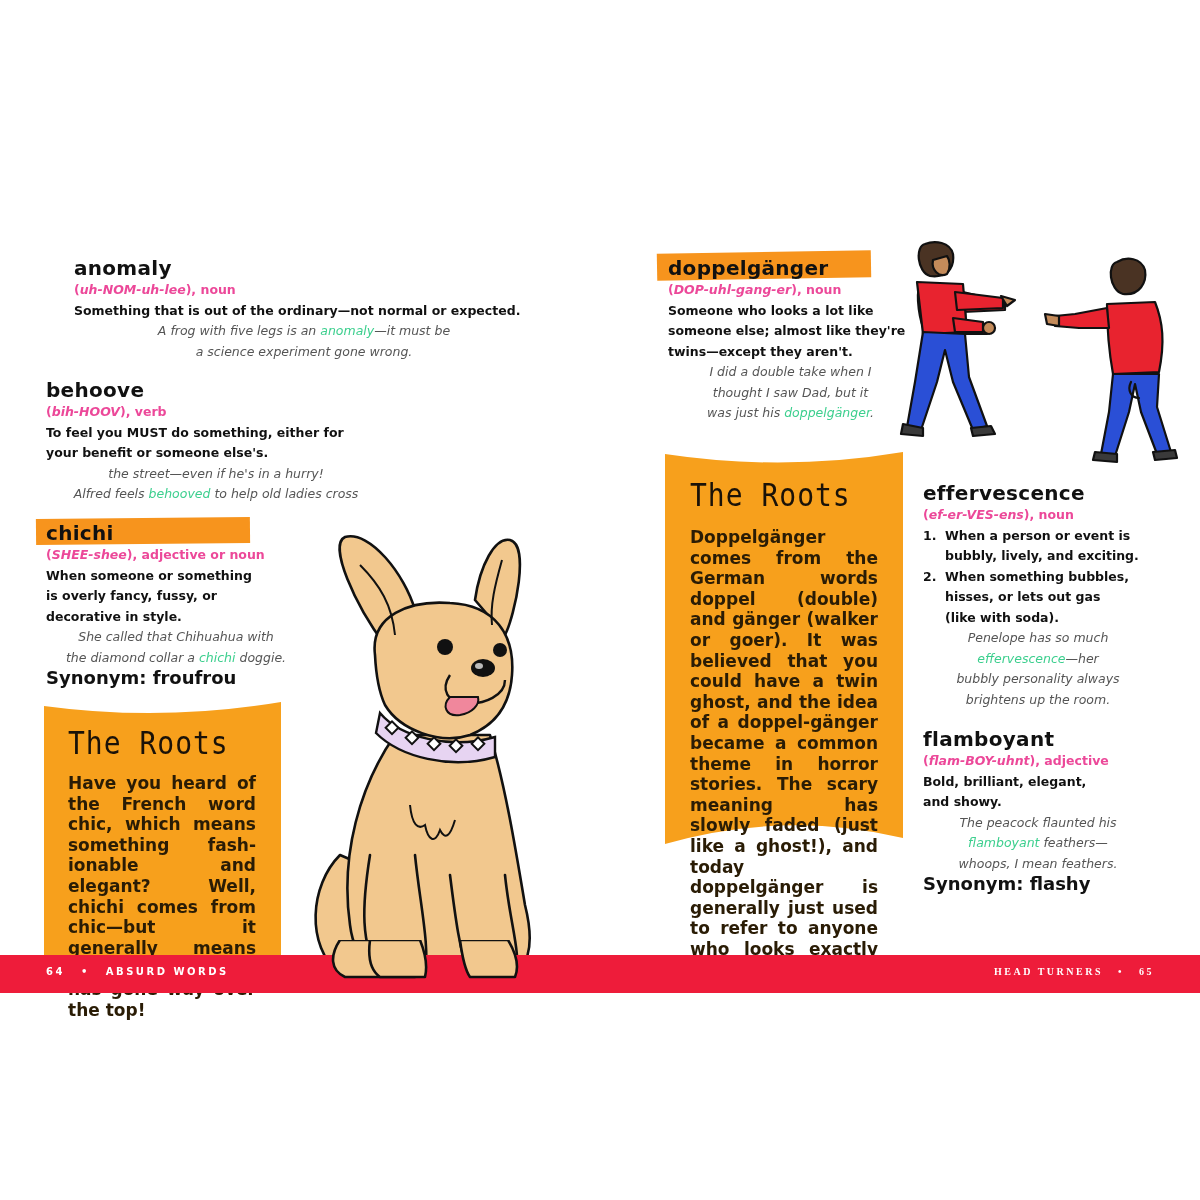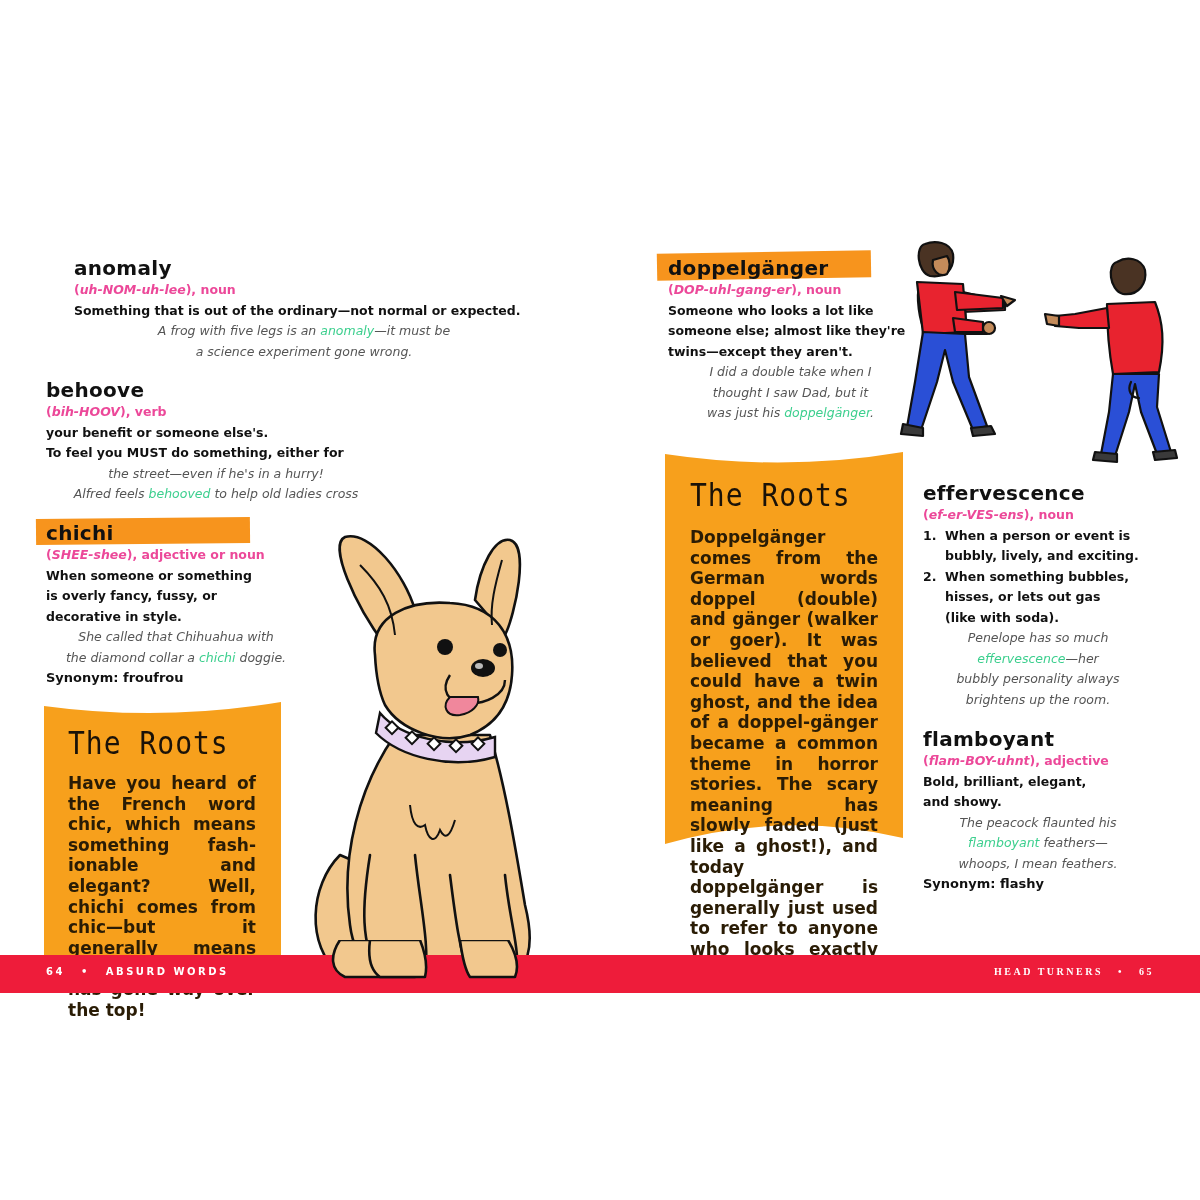--- a/index.html
+++ b/index.html
@@ -22,21 +22,21 @@
   .hl-bar {
     position: absolute;
     background: #f7941d;
     z-index: 0;
   }
   .pron { font-size: 12.5px; line-height: 20.5px; font-weight: bold; color: #ec4899; }
   .pron i { font-style: italic; }
   .def { font-size: 12.5px; line-height: 20.5px; font-weight: bold; color: #111; }
   .ex { font-size: 12.5px; line-height: 20.5px; font-style: italic; color: #555; font-weight: normal; text-align: center; }
   .ex .kw { color: #3ccf8e; }
-  .syn { font-size: 13px; line-height: 20.5px; font-weight: bold; color: #111; }
+  .syn { font-size: 18px; line-height: 20.5px; font-weight: bold; color: #111; }
   .num-list { list-style: none; }
   .num-list li { position: relative; padding-left: 22px; font-size: 12.5px; line-height: 20.5px; font-weight: bold; }
   .num-list li .n { position: absolute; left: 0; top: 0; }
 
   
   .roots {
     position: absolute;
     background: #f7a01c;
   }
   .roots svg.shape { position: absolute; left: 0; top: 0; }
@@ -79,22 +79,22 @@
     <div class="headword">anomaly</div>
     <div class="pron">(<i>uh-NOM-uh-lee</i>), <span>noun</span></div>
     <div class="def">Something that is out of the ordinary—not normal or expected.</div>
     <div class="ex"><span>A frog with five legs is an </span><span class="kw">anomaly</span><span>—it must be</span></div>
     <div class="ex">a science experiment gone wrong.</div>
   </div>
 
   <div class="entry" style="left:46px; top:378px; width:340px;">
     <div class="headword">behoove</div>
     <div class="pron">(<i>bih-HOOV</i>), <span>verb</span></div>
+    <div class="def">To feel you MUST do something, either for</div>
     <div class="def">your benefit or someone else's.</div>
-    <div class="def">To feel you MUST do something, either for</div>
     <div class="ex">the street—even if he's in a hurry!</div>
     <div class="ex"><span>Alfred feels </span><span class="kw">behooved</span><span> to help old ladies cross</span></div>
   </div>
 
   <div class="hl-bar" style="left:36px; top:518px; width:214px; height:26px; transform:rotate(-0.6deg);"></div>
   <div class="entry" style="left:46px; top:521px; width:260px;">
     <div class="headword" style="z-index:1;">chichi</div>
     <div class="pron">(<i>SHEE-shee</i>), <span>adjective or noun</span></div>
     <div class="def">When someone or something</div>
     <div class="def">is overly fancy, fussy, or</div>

